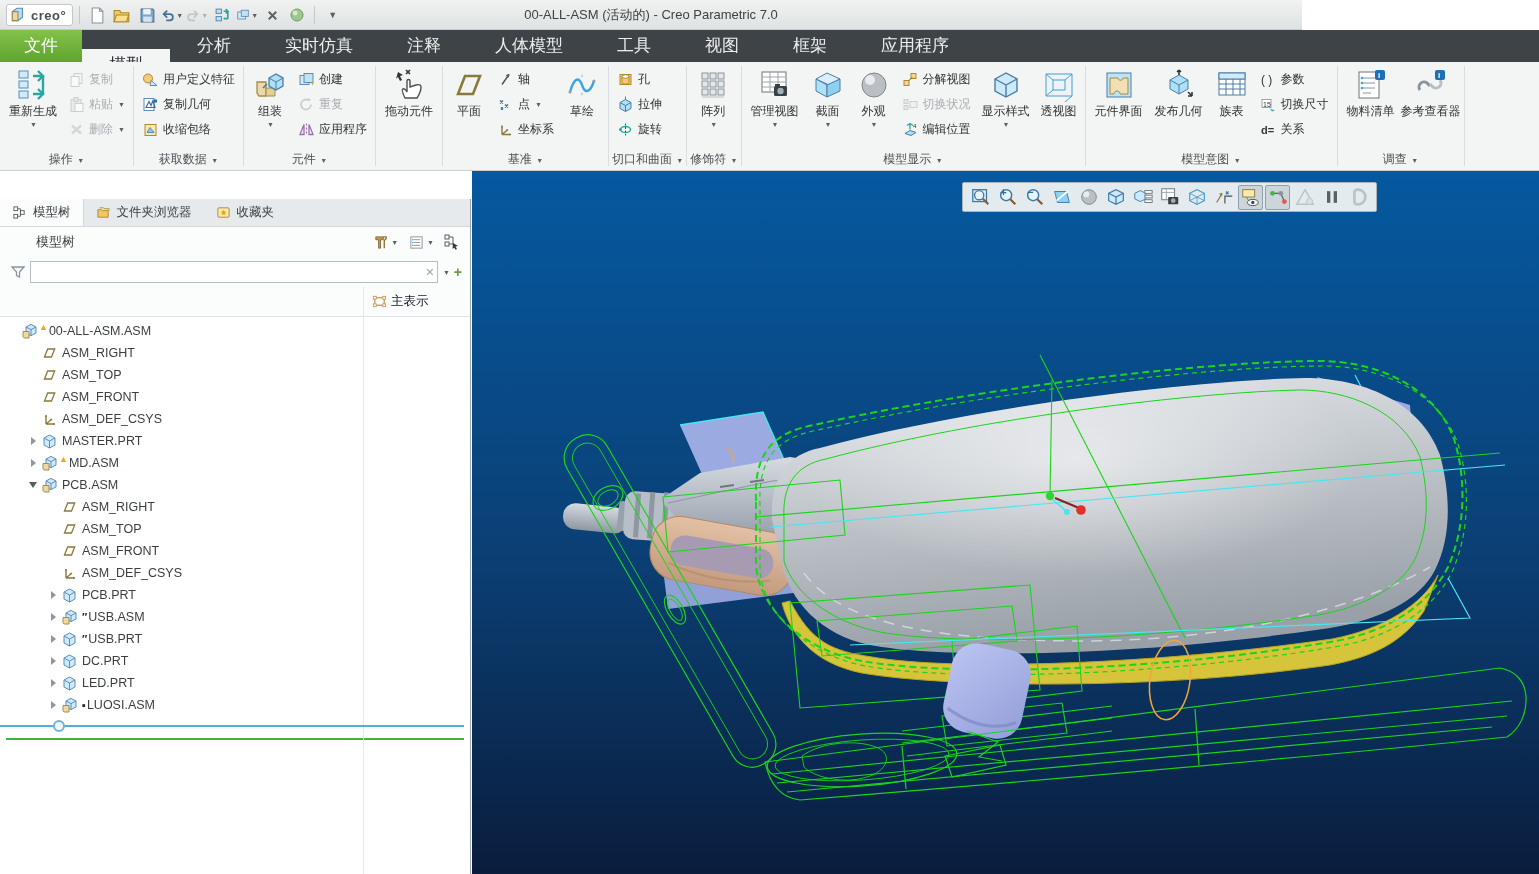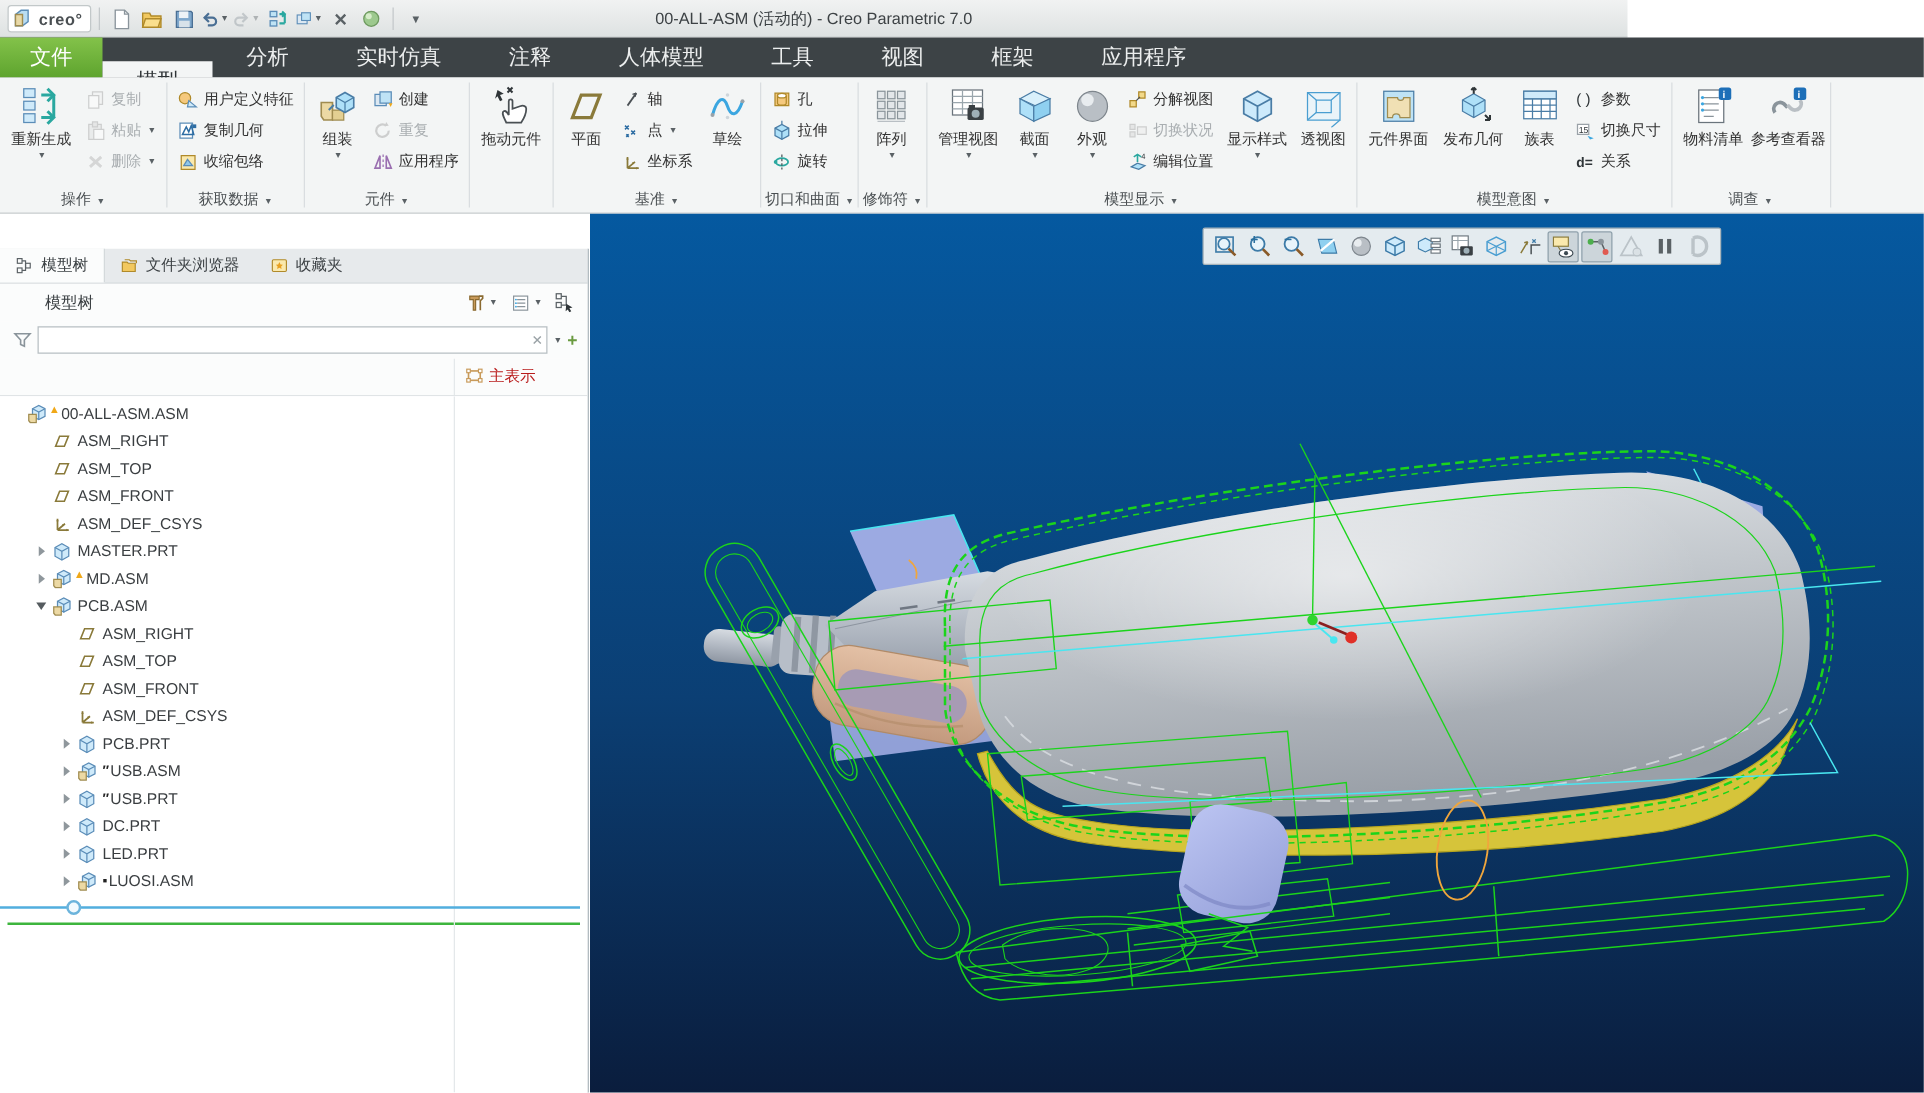--- a/index.html
+++ b/index.html
@@ -49,21 +49,21 @@
   .ptab { display:flex; align-items:center; gap:6px; padding:0 12px; font-size:12.5px; color:#3c4144; }
   .ptab.active { background:#fbfcfc; border-right:1px solid #d4d9db; }
   .phead { height:30px; display:flex; align-items:center; padding:0 8px 0 36px; font-size:13px; color:#3a3f42; background:#fbfcfc; }
   .phead .sp { flex:1; }
   .hicon { width:20px; height:18px; display:flex; align-items:center; justify-content:center; }
   .pfilter { height:30px; display:flex; align-items:center; padding:0 8px 0 10px; gap:4px; background:#fbfcfc; }
   .pfilter input { flex:1; height:22px; border:1px solid #b7bec2; font-size:12px; padding:0 18px 0 6px; outline:none; }
   .fclear { margin-left:-20px; color:#9aa2a6; font-size:11px; width:16px; text-align:center; }
   .pcolhead { height:30px; position:relative; border-bottom:1px solid #e0e4e6; background:#fbfcfc; }
   .colrule { position:absolute; left:363px; top:0; bottom:0; width:1px; background:#e4e8ea; }
-  .mainrep { position:absolute; left:372px; top:6px; display:flex; align-items:flex-start; gap:4px; font-size:12.5px; color:#b91c1c; }
+  .mainrep { position:absolute; left:372px; top:6px; display:flex; align-items:center; gap:4px; font-size:12.5px; color:#0f172a; }
   .ptree { flex:1; position:relative; padding-top:3px; overflow:hidden; background:#fff; }
   .trow { height:22px; display:flex; align-items:center; font-size:12.5px; color:#3a3e41; }
   .trow .exp { width:14px; flex:none; display:flex; justify-content:center; }
   .exp .tri-c { width:0; height:0; border-left:5px solid #8f979c; border-top:4px solid transparent; border-bottom:4px solid transparent; }
   .exp .tri-e { width:0; height:0; border-top:6px solid #555b5f; border-left:4px solid transparent; border-right:4px solid transparent; }
   .ti { width:17px; height:16px; margin:0 4px 0 1px; flex:none; }
   .warnmark { color:#f0a818; font-size:9px; margin:-8px 1px 0 -3px; }
   .qmark { font-weight:bold; color:#222; font-size:11px; margin-right:1px; }
   .lvl0{padding-left:6px;} .lvl1{padding-left:26px;} .lvl2{padding-left:46px;}
   .insline { position:relative; height:12px; margin-top:4px; }

